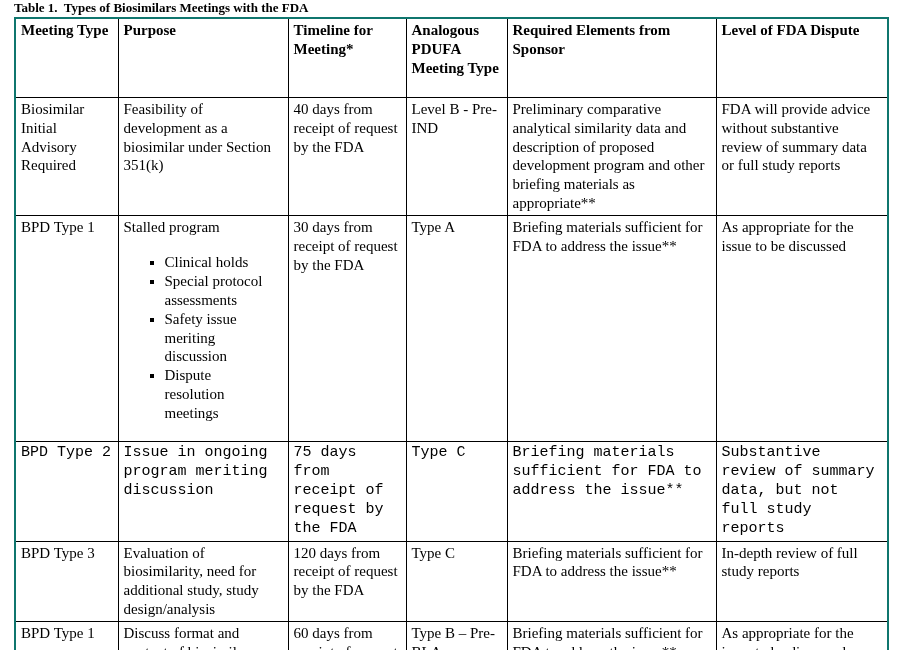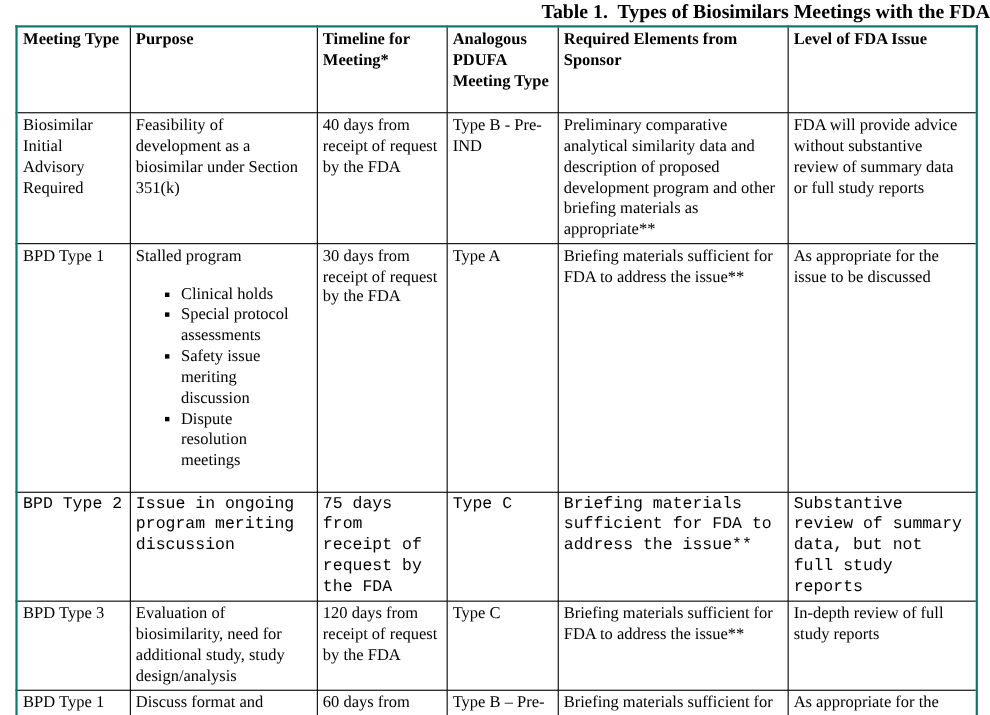--- a/index.html
+++ b/index.html
@@ -8,25 +8,24 @@
     width: 900px; height: 650px;
     background: #ffffff;
     color: #000000;
     font-family: "Liberation Serif", "DejaVu Serif", serif;
     position: relative;
     overflow: hidden;
   }
   .title {
     margin: 0;
     padding: 1px 0 2px 14px;
-    font-size: 18px;
+    font-size: 13px;
     font-weight: bold;
     white-space: pre-wrap;
     line-height: 1.1;
-    text-align: right;
   }
   table.main {
     margin-left: 14px;
     width: 873px;
     border-collapse: collapse;
     table-layout: fixed;
     border: 2px solid #0f766e;
   }
   table.main th, table.main td {
     border: 1px solid #000000;
@@ -93,29 +92,29 @@
         <col style="width:209px">
         <col style="width:172px">
     </colgroup>
     <thead>
       <tr class="r-header">
         <th>Meeting Type</th>
         <th>Purpose</th>
         <th>Timeline for Meeting*</th>
         <th>Analogous PDUFA Meeting Type</th>
         <th>Required Elements from Sponsor</th>
-        <th>Level of FDA Issue</th>
+        <th>Level of FDA Dispute</th>
       </tr>
     </thead>
     <tbody>
       <tr class="r-0">
         <td>Biosimilar Initial Advisory Required</td>
         <td>Feasibility of development as a biosimilar under Section 351(k)</td>
         <td>40 days from receipt of request by the FDA</td>
-        <td>Type B - Pre-IND</td>
+        <td>Level B - Pre-IND</td>
         <td>Preliminary comparative analytical similarity data and description of proposed development program and other briefing materials as appropriate**</td>
         <td>FDA will provide advice without substantive review of summary data or full study reports</td>
       </tr>
       <tr class="r-1">
         <td>BPD Type 1</td>
         <td>
           <div>Stalled program</div>
           <ul class="bullets">
             <li>Clinical holds</li>
             <li>Special protocol assessments</li>

